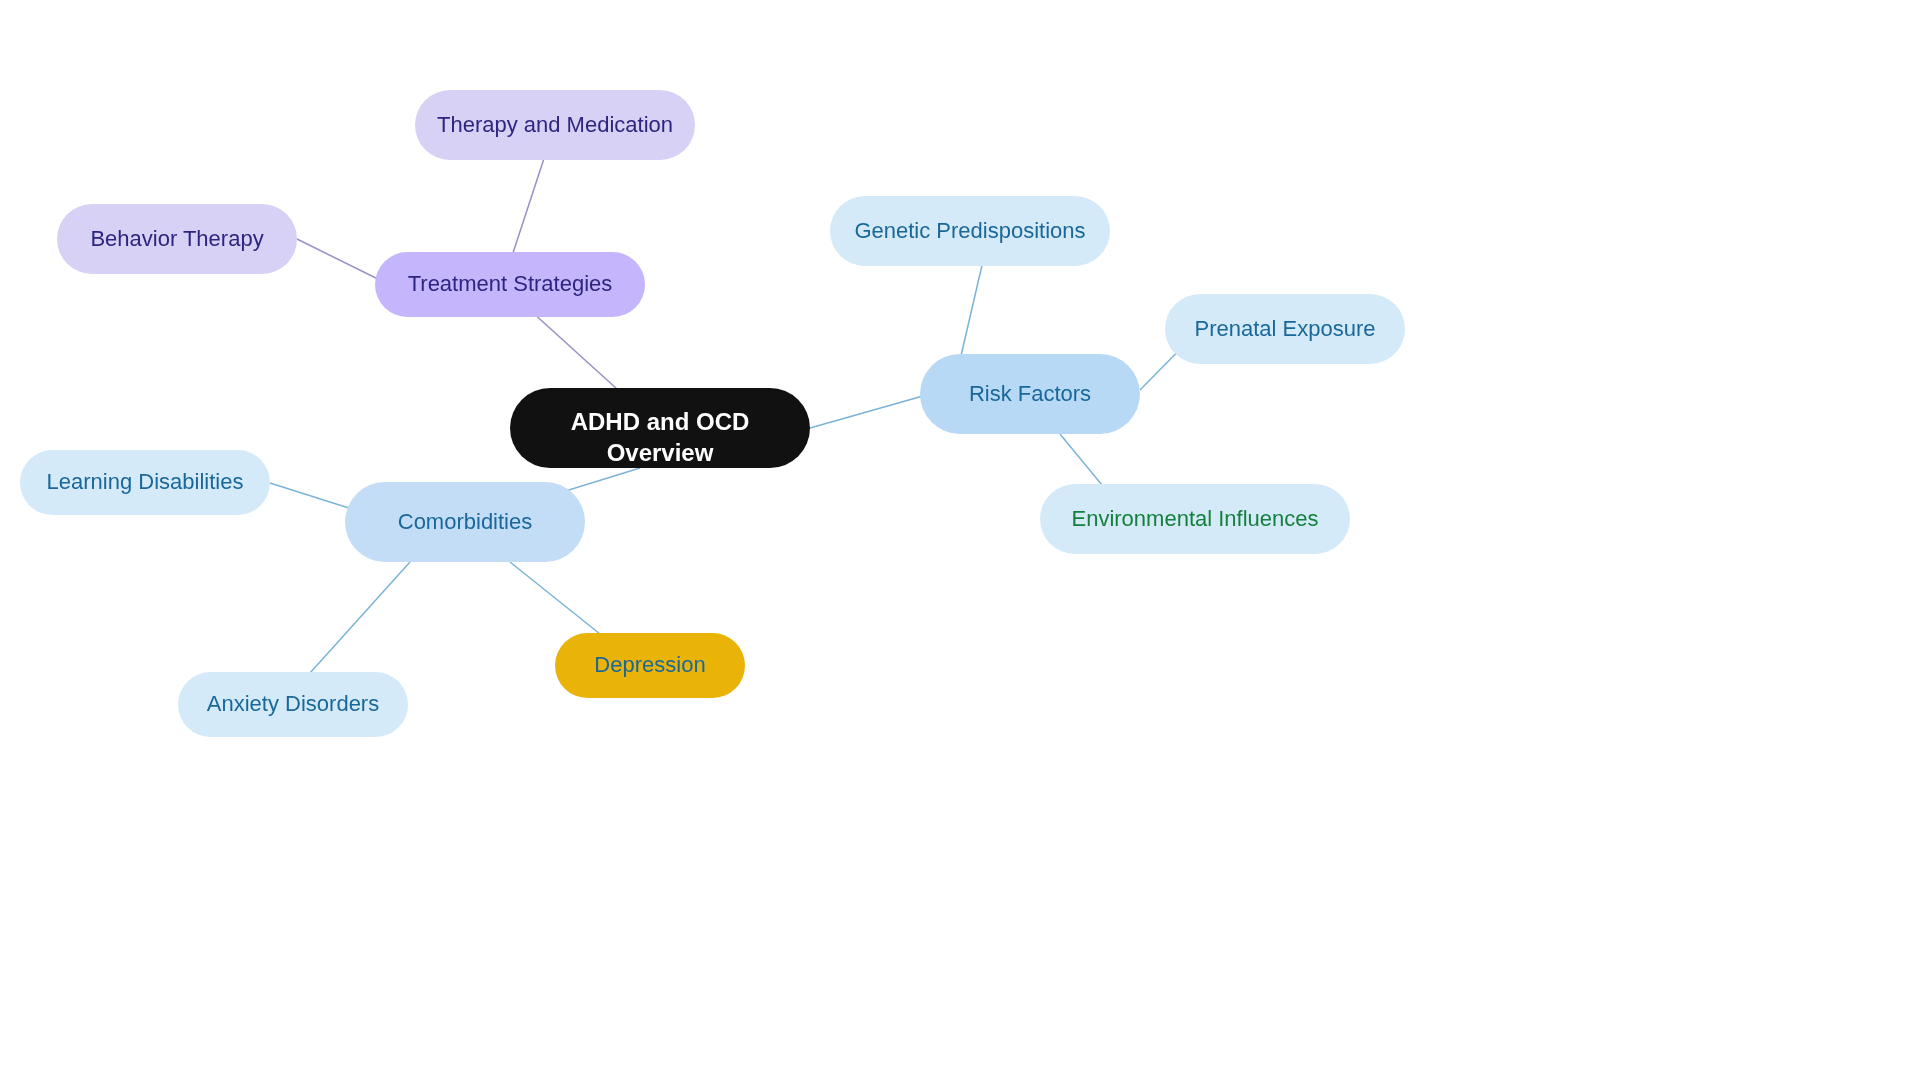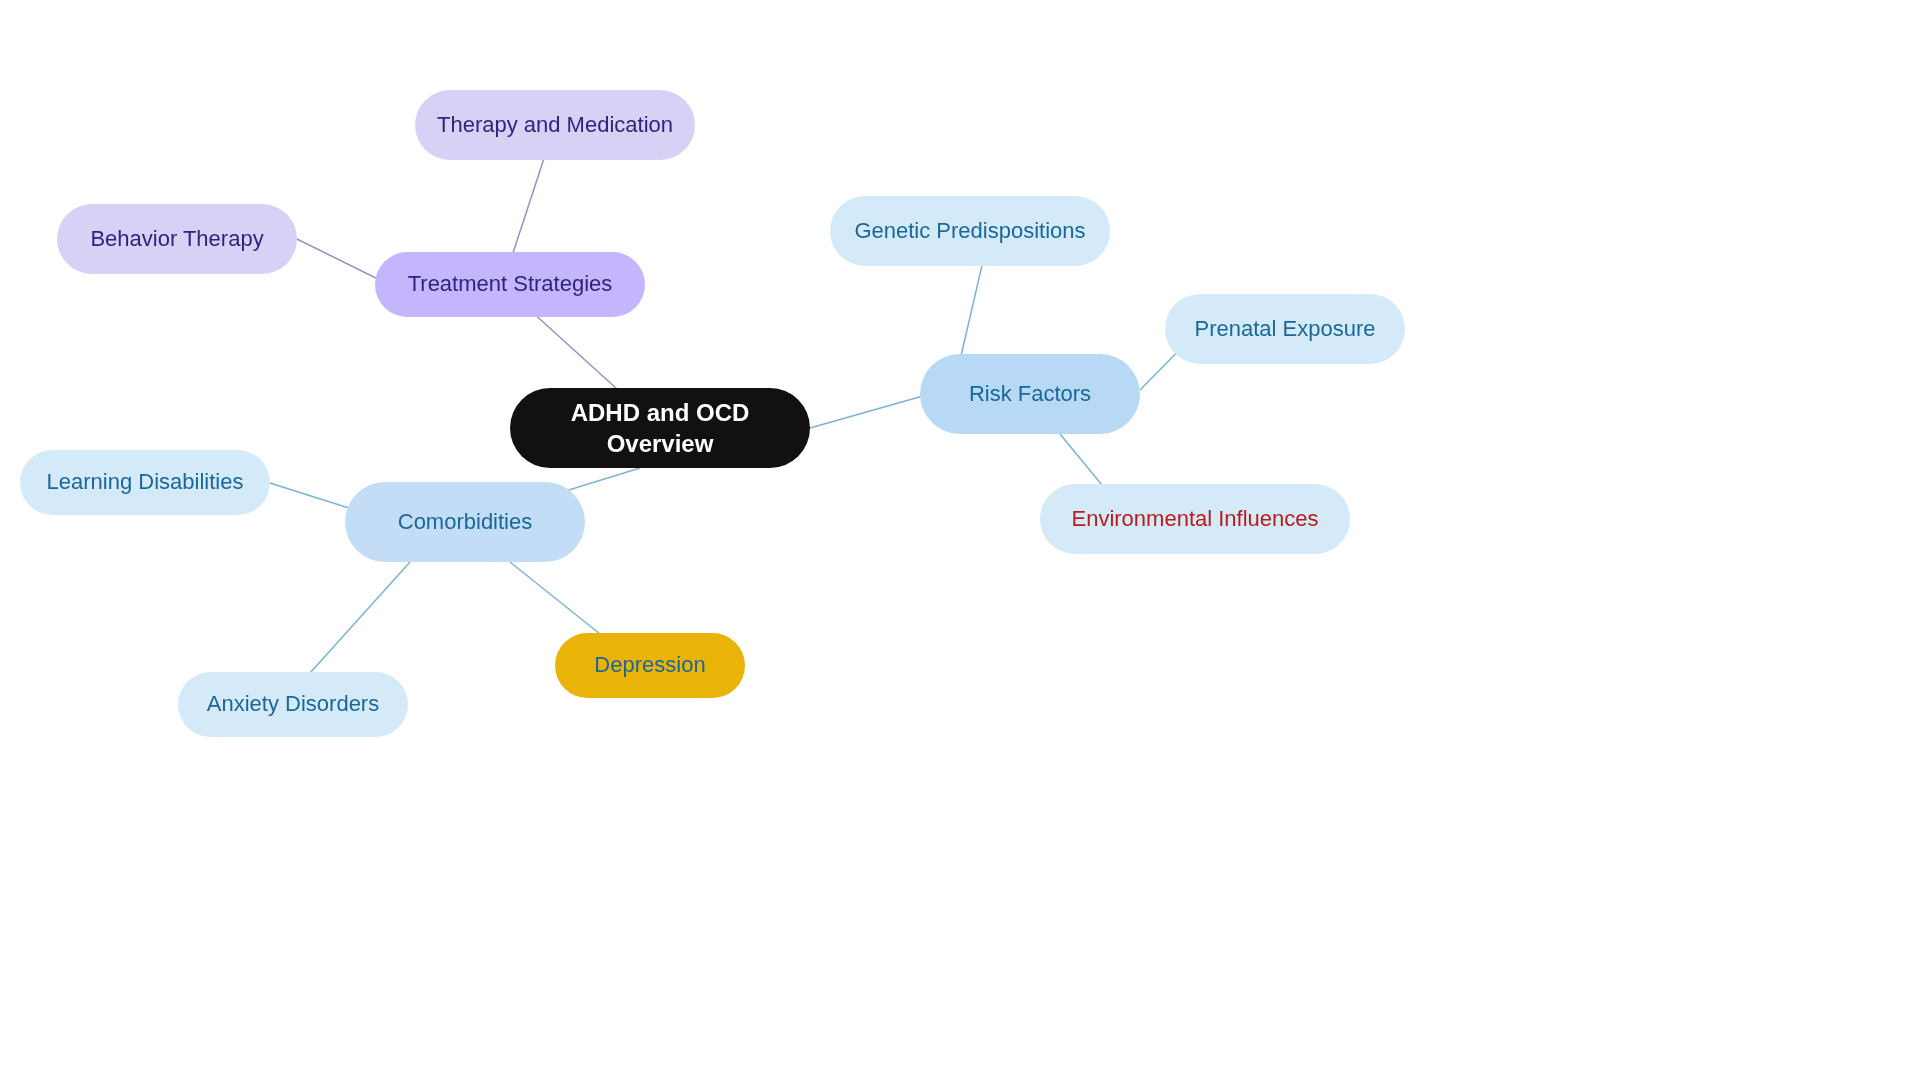--- a/index.html
+++ b/index.html
@@ -40,20 +40,21 @@
     }
 
     
     .node-center {
       background: #111111;
       color: #ffffff;
       width: 300px;
       height: 80px;
       left: 510px;
       top: 388px;
+      align-items: flex-end;
     }
     .node-center .node-text {
       font-size: 24px;
       font-weight: 600;
     }
 
     
     .node-treatment {
       background: #c4b5fd;
       color: #2d2580;
@@ -144,21 +145,21 @@
       color: #1a6899;
       width: 240px;
       height: 70px;
       left: 1165px;
       top: 294px;
       text-align: center;
     }
 
     .node-environmental {
       background: #d4eaf8;
-      color: #b91c1c;
+      color: #15803d;
       width: 310px;
       height: 70px;
       left: 1040px;
       top: 484px;
     }
   </style>
 </head>
 <body>
 
 <svg class="connections">

